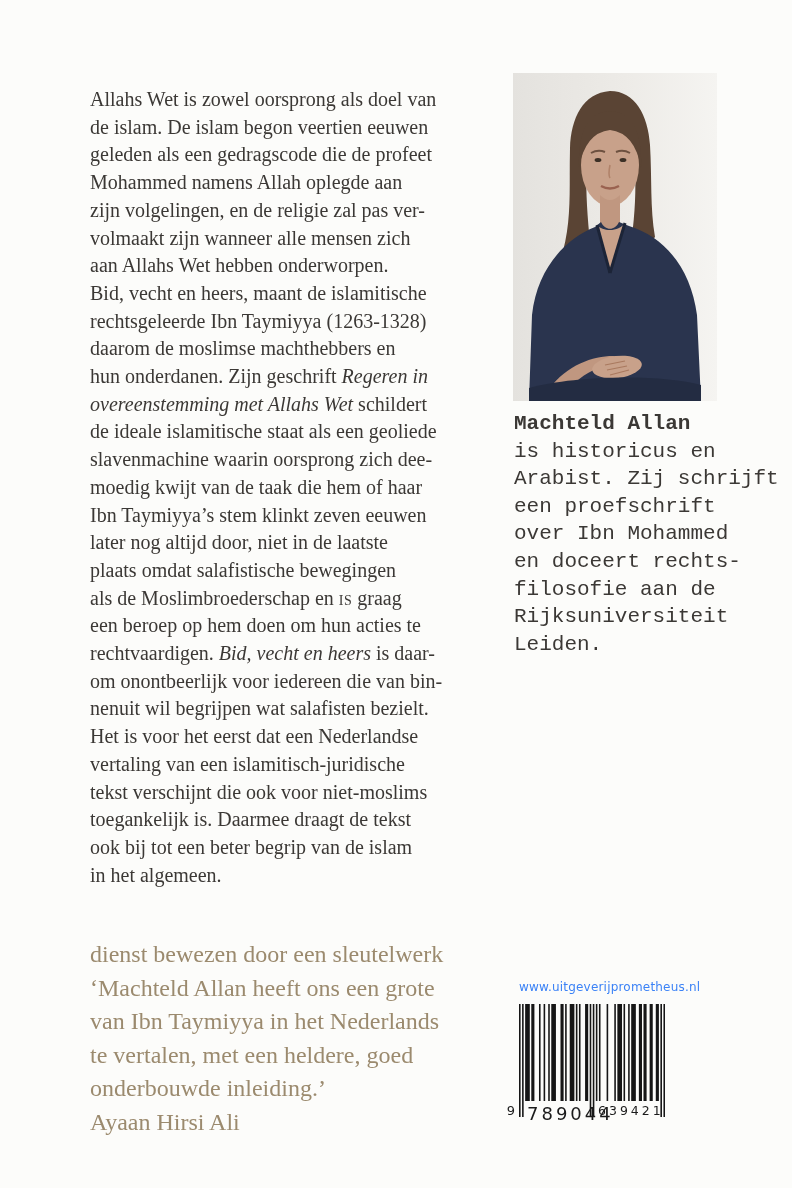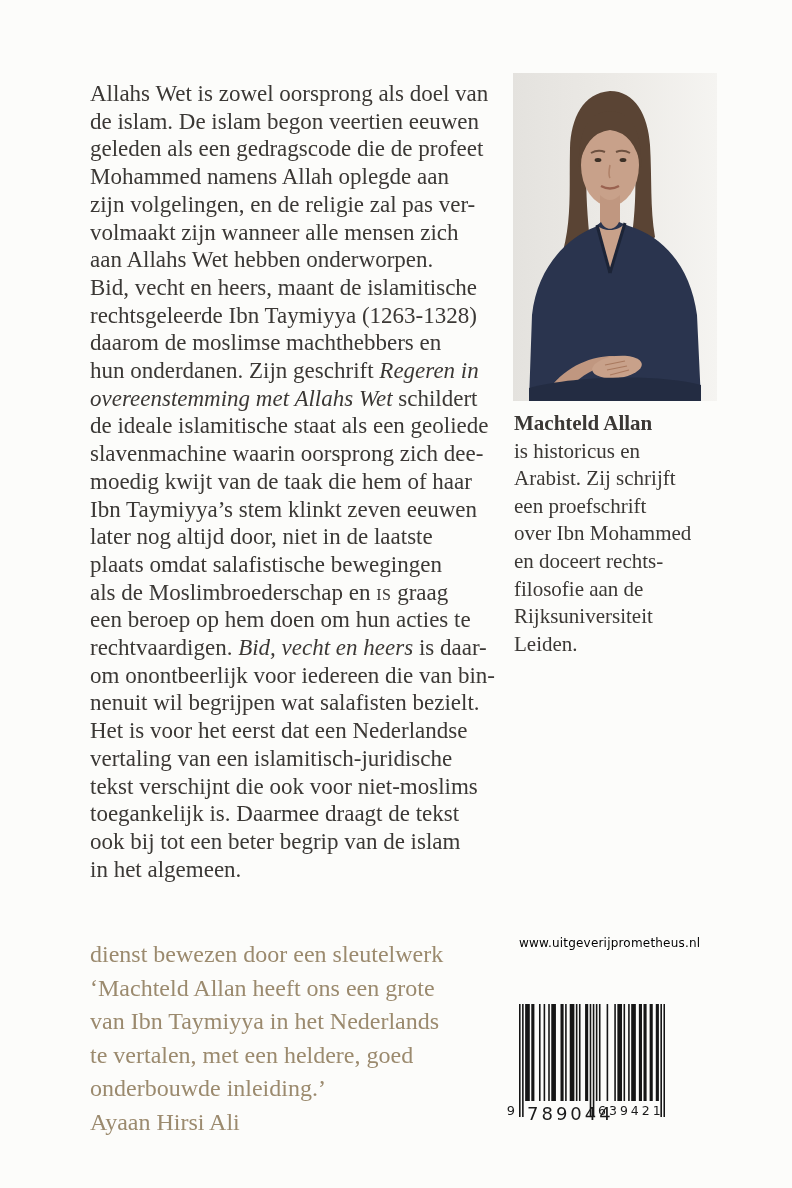--- a/index.html
+++ b/index.html
@@ -2,44 +2,44 @@
 <html><head>
 <meta charset="utf-8">
 <style>
   html,body{margin:0;padding:0;background:#e8e8e8;}
   .page{
     position:relative;width:792px;height:1188px;margin:0 auto;
     background:#fcfcfa;overflow:hidden;
     font-family:"Liberation Serif", serif;color:#3b3835;
   }
   
-  .blurb{position:absolute;left:90px;top:80px;width:430px;
-         font-size:23px;line-height:27.7px;}
+  .blurb{position:absolute;left:90px;top:86px;width:430px;
+         font-size:20px;line-height:27.7px;}
   .line{white-space:nowrap;}
   .it{font-style:italic;}
   .bd{font-weight:bold;}
   .sc{font-variant:small-caps;text-transform:lowercase;letter-spacing:.5px;}
 
   
   .photo{position:absolute;left:513px;top:73px;width:204px;height:328px;}
   .photo svg{display:block;}
 
   
   .bio{position:absolute;left:514px;top:410px;width:215px;
-       font-size:21px;line-height:27.6px;}
+       font-size:21px;line-height:27.6px;font-family:Liberation Mono, monospace;}
 
   
   .quote{position:absolute;left:90px;top:938px;width:440px;
          font-size:24px;line-height:33.5px;color:#9b8a6e;}
   .quote .attribution{white-space:nowrap;}
 
   
-  .site-url{position:absolute;left:519px;top:936px;
+  .site-url{position:absolute;left:519px;top:980px;
             font-family:"DejaVu Sans", sans-serif;font-size:12px;
-            color:#000000;letter-spacing:.2px;}
+            color:#3b82f6;letter-spacing:.2px;}
 
   
   .isbn{position:absolute;left:505px;top:1004px;width:170px;height:132px;
         font-family:"DejaVu Sans", sans-serif;color:#1b1b1b;}
   .isbn svg{position:absolute;left:14px;top:0;}
   .d-first{position:absolute;left:-4px;top:99px;width:14px;
            font-size:13px;text-align:right;}
   .d-left{position:absolute;left:22px;top:99px;font-size:18px;letter-spacing:3px;}
   .d-right{position:absolute;left:93px;top:99px;font-size:12.5px;letter-spacing:3px;}
 </style>

